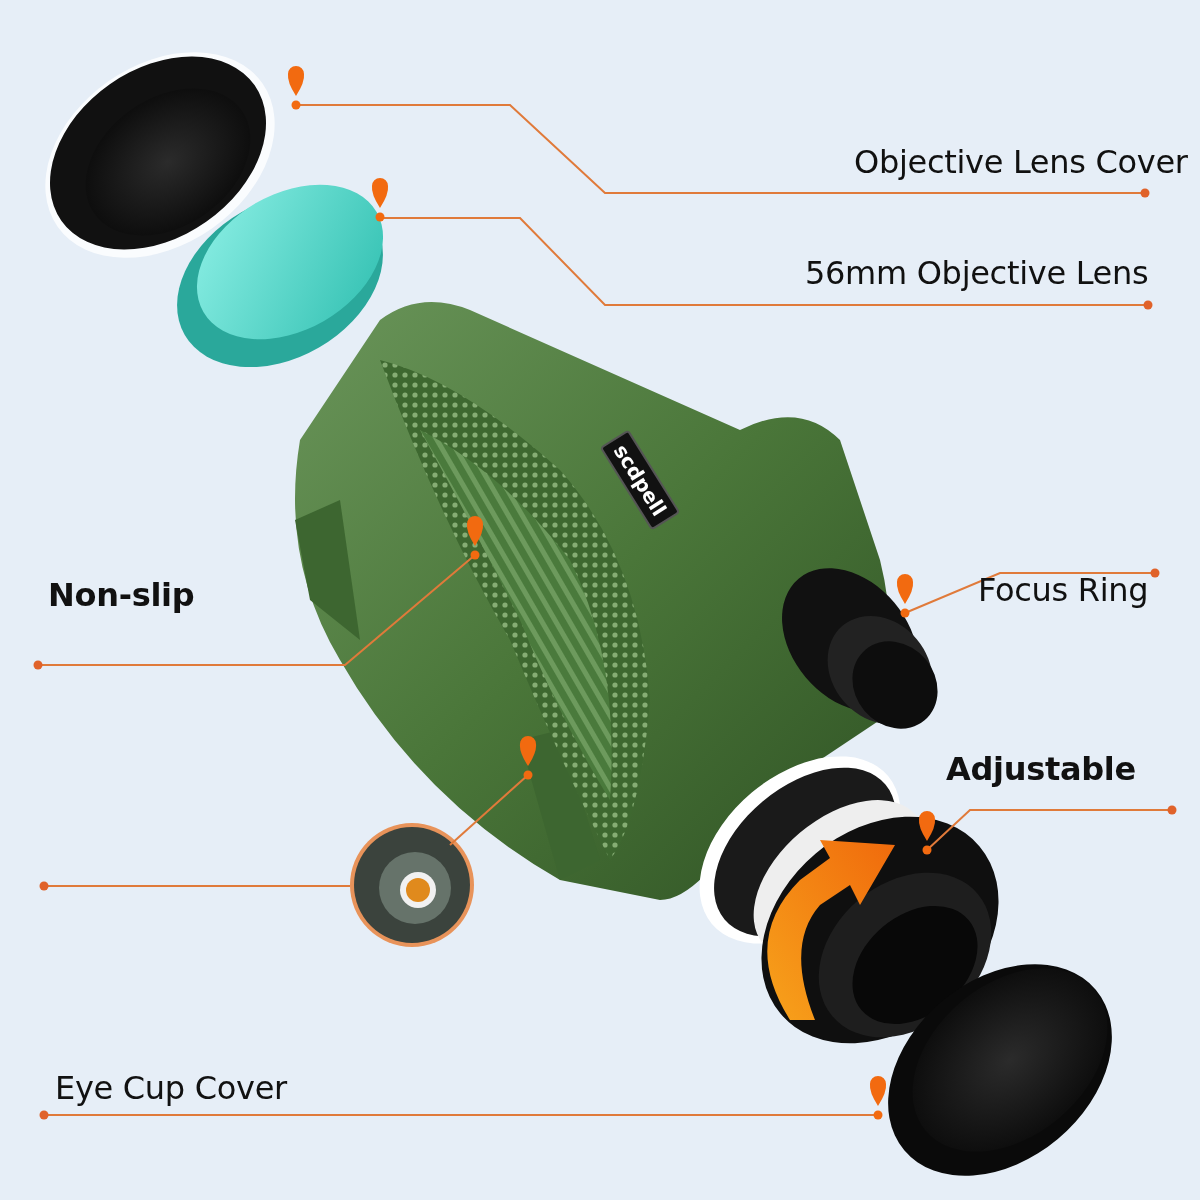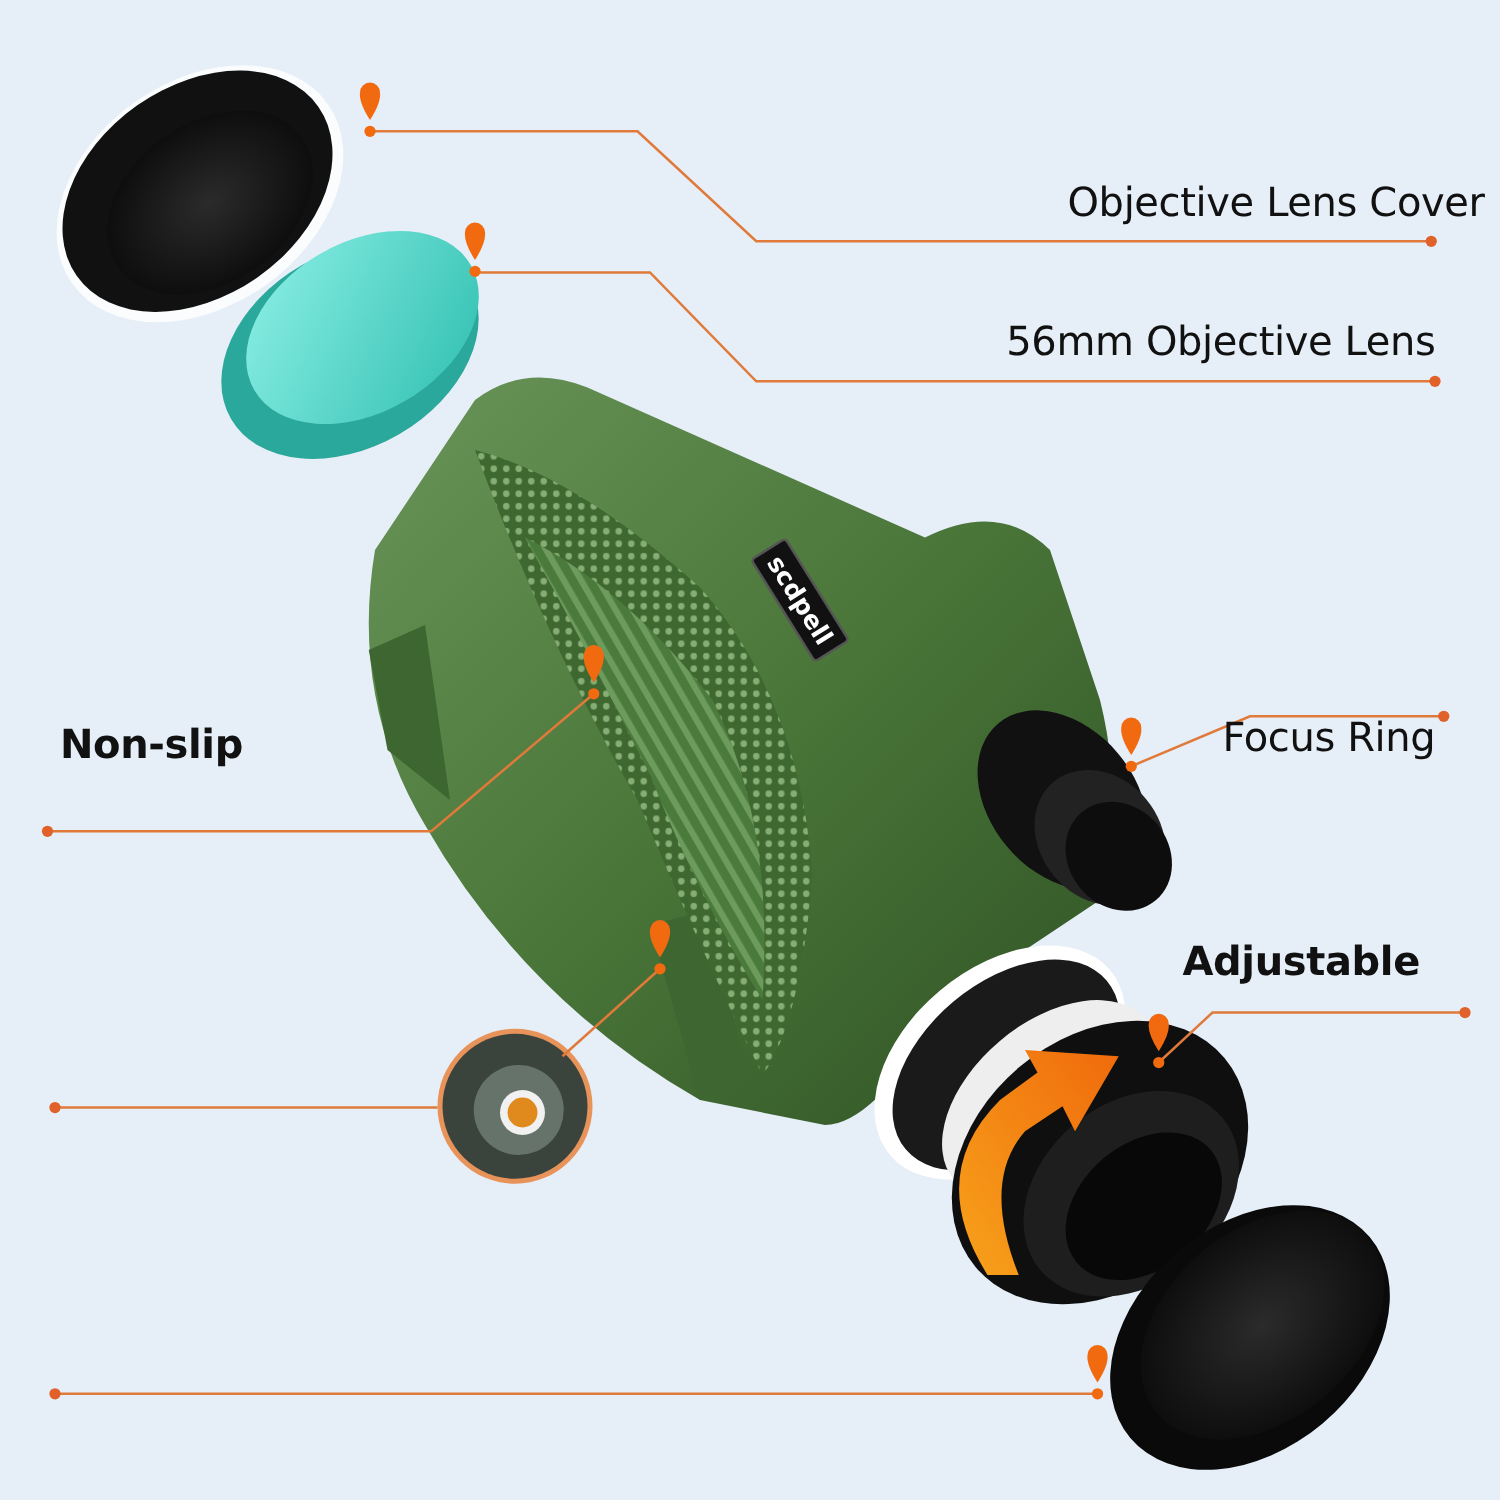--- a/index.html
+++ b/index.html
@@ -154,14 +154,15 @@
 
 <div class="label" style="left:854px;top:140px;">Objective Lens Cover</div>
 <div class="label" style="left:805px;top:251px;text-align:right;">56mm Objective Lens</div>
 <div class="label" style="left:978px;top:520px;margin-top:48px;">Focus Ring</div>
 <div class="label" style="left:48px;top:573px;">
   <span>Non-slip</span>
 </div>
 <div class="label" style="left:946px;top:711px;margin-top:36px;">
   <span>Adjustable</span>
 </div>
+<div class="label" style="left:55px;top:1066px;">Eye Cup Cover</div>
 
 </div>
 
 </body></html>

